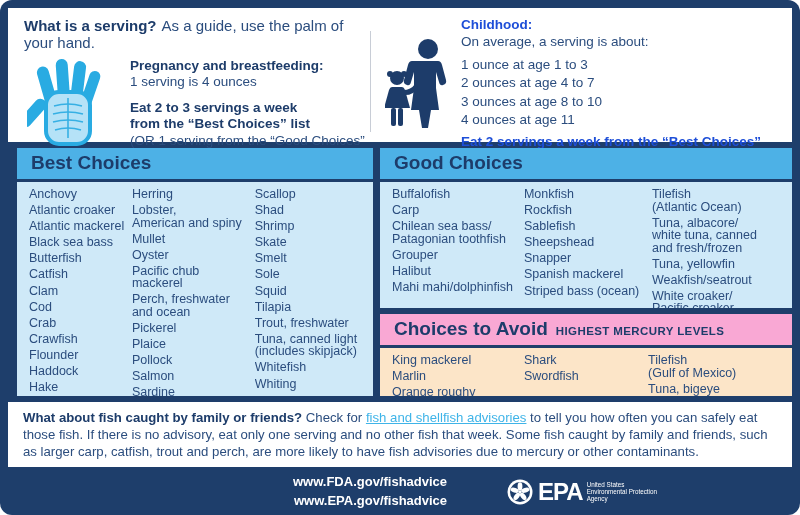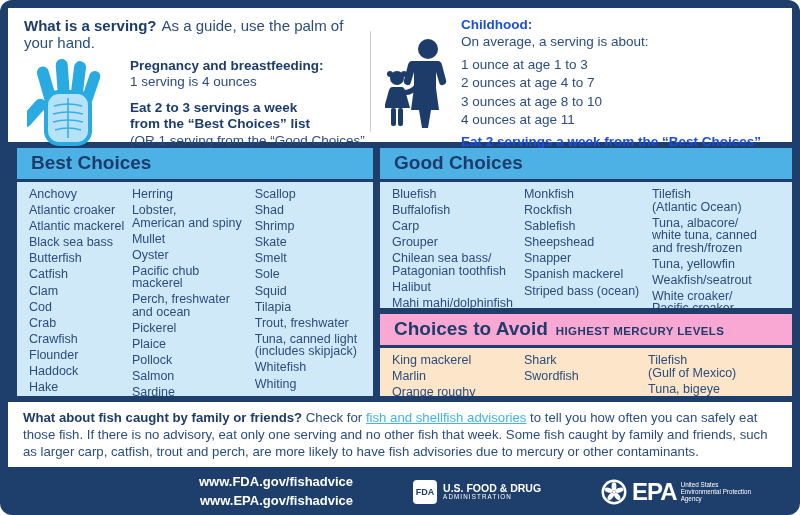--- a/index.html
+++ b/index.html
@@ -195,26 +195,25 @@
         </div>
       </div>
 
       <div class="right-col">
         <div class="panel good-panel">
           <div class="panel-header">
             <span>Good Choices</span>
           </div>
           <div class="panel-body">
             <div class="fish-col">
-                <div class="fish">Bluefish</div>
                 <div class="fish">Buffalofish</div>
                 <div class="fish">Carp</div>
-                <div class="fish">Grouper</div>
                 <div class="fish">Chilean sea bass/
 Patagonian toothfish</div>
+                <div class="fish">Grouper</div>
                 <div class="fish">Halibut</div>
                 <div class="fish">Mahi mahi/dolphinfish</div>
               </div>
             <div class="fish-col">
                 <div class="fish">Monkfish</div>
                 <div class="fish">Rockfish</div>
                 <div class="fish">Sablefish</div>
                 <div class="fish">Sheepshead</div>
                 <div class="fish">Snapper</div>
                 <div class="fish">Spanish mackerel</div>
@@ -260,27 +259,20 @@
     </div>
 
     <div class="advisory">
       <span class="lead">What about fish caught by family or friends?</span><span> Check for </span><a>fish and shellfish advisories</a><span> to tell you how often you can safely eat those fish. If there is no advisory, eat only one serving and no other fish that week. Some fish caught by family and friends, such as larger carp, catfish, trout and perch, are more likely to have fish advisories due to mercury or other contaminants.</span>
     </div>
 
     <div class="footer">
       <div class="urls">
         <div>www.FDA.gov/fishadvice</div>
         <div>www.EPA.gov/fishadvice</div>
-      </div>
-      <div class="logo">
-        <div class="fda-box">FDA</div>
-        <div class="fda-text">
-          <div class="fda-l1">U.S. FOOD &amp; DRUG</div>
-          <div class="fda-l2">ADMINISTRATION</div>
-        </div>
       </div>
       <div class="logo">
         <span>
           <svg width="26" height="26" viewBox="0 0 26 26">
             <circle cx="13" cy="13" r="12.5" fill="#ffffff"></circle>
             <circle cx="13" cy="13" r="10" fill="#1e3e6b"></circle>
             <g fill="#ffffff">
               <ellipse cx="13" cy="7.5" rx="2.4" ry="4.2"></ellipse>
               <ellipse cx="13" cy="7.5" rx="2.4" ry="4.2" transform="rotate(72 13 13)"></ellipse>
               <ellipse cx="13" cy="7.5" rx="2.4" ry="4.2" transform="rotate(144 13 13)"></ellipse>

